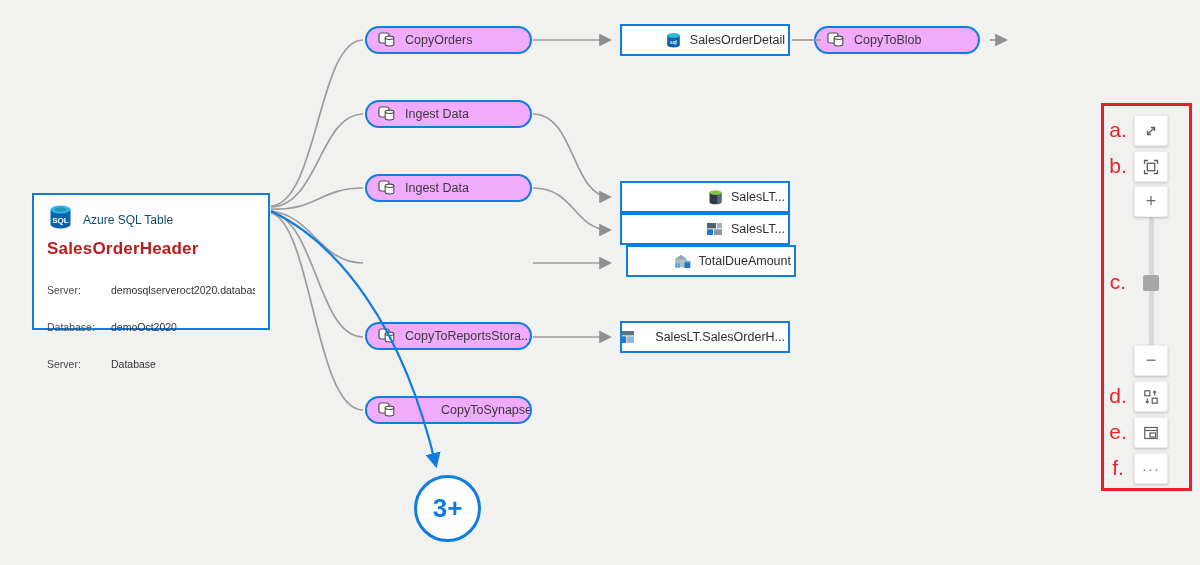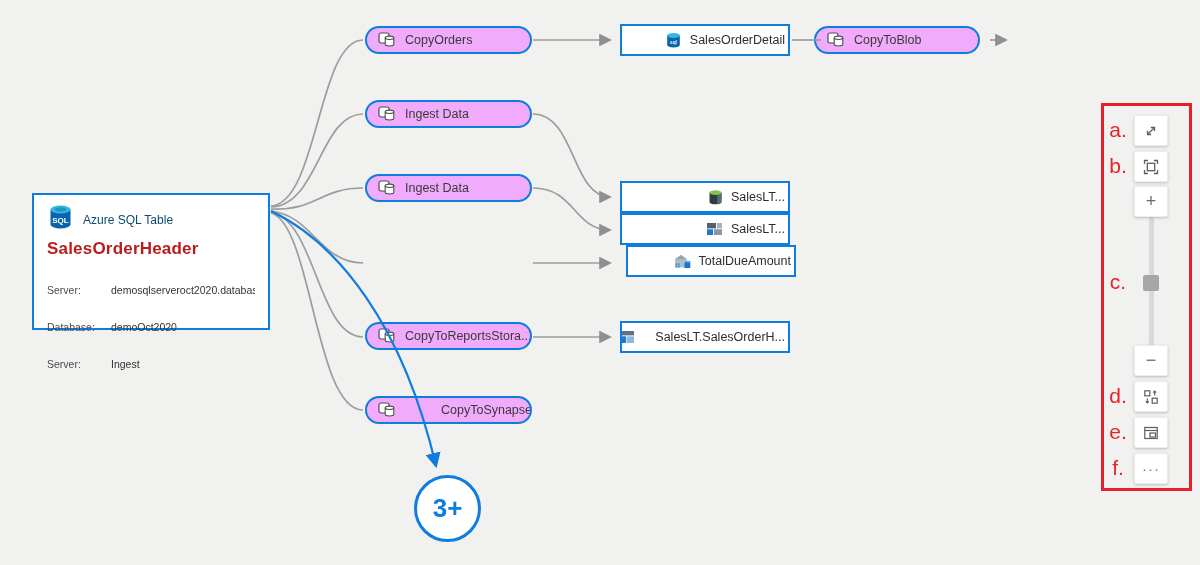--- a/index.html
+++ b/index.html
@@ -99,21 +99,21 @@
     <div class="src-prop">
       <span class="pl">Server:</span>
       <span class="pv">demosqlserveroct2020.database.wir</span>
     </div>
     <div class="src-prop">
       <span class="pl">Database:</span>
       <span class="pv">demoOct2020</span>
     </div>
     <div class="src-prop">
       <span class="pl">Server:</span>
-      <span class="pv">Ingest</span>
+      <span class="pv">Database</span>
     </div>
   </div>
 
   <div class="pill" style="left:365px; top:26px;">
     <span class="ic">
         <svg width="19" height="16" viewBox="0 0 19 16">
           <rect x="1" y="1" width="10" height="10" rx="2" fill="#fff" stroke="#4d4d4d" stroke-width="1.2"></rect>
           <path d="M7.2 5.8 V12.3 a4.3 1.7 0 0 0 8.6 0 V5.8" fill="#fff" stroke="#4d4d4d" stroke-width="1.1"></path>
           <ellipse cx="11.5" cy="5.8" rx="4.3" ry="1.7" fill="#fff" stroke="#4d4d4d" stroke-width="1.1"></ellipse>
         </svg>

